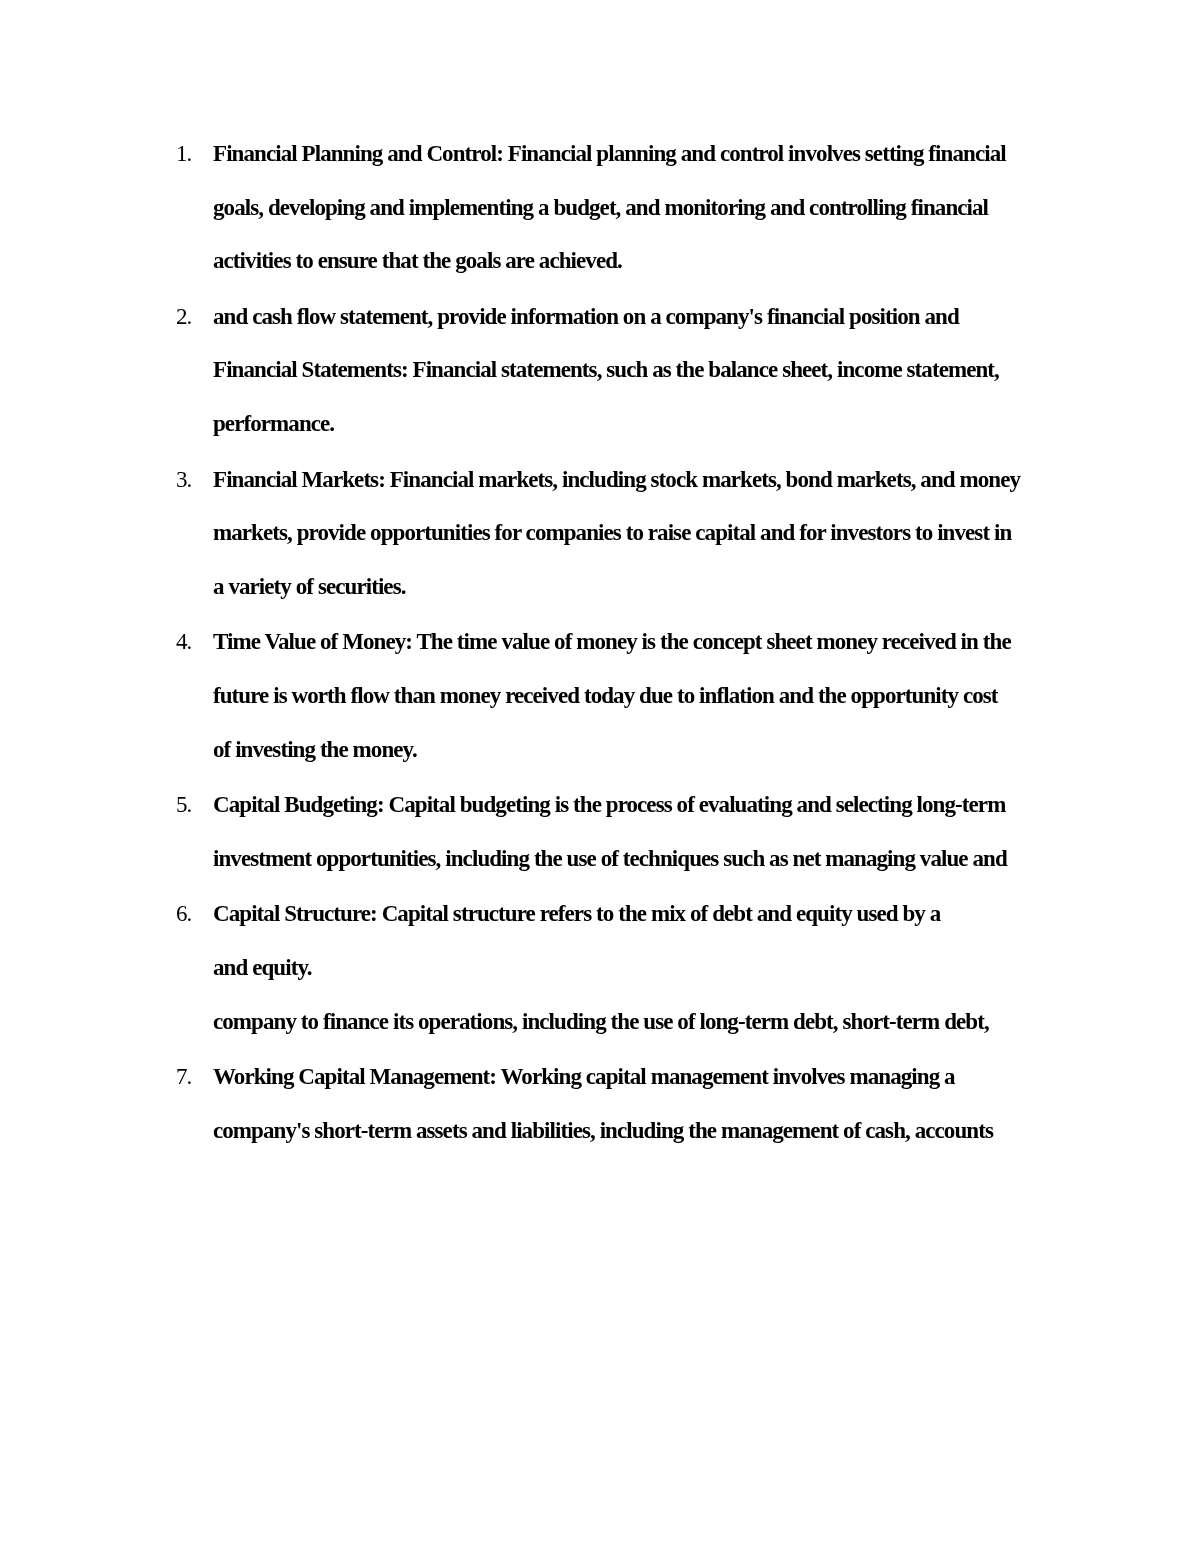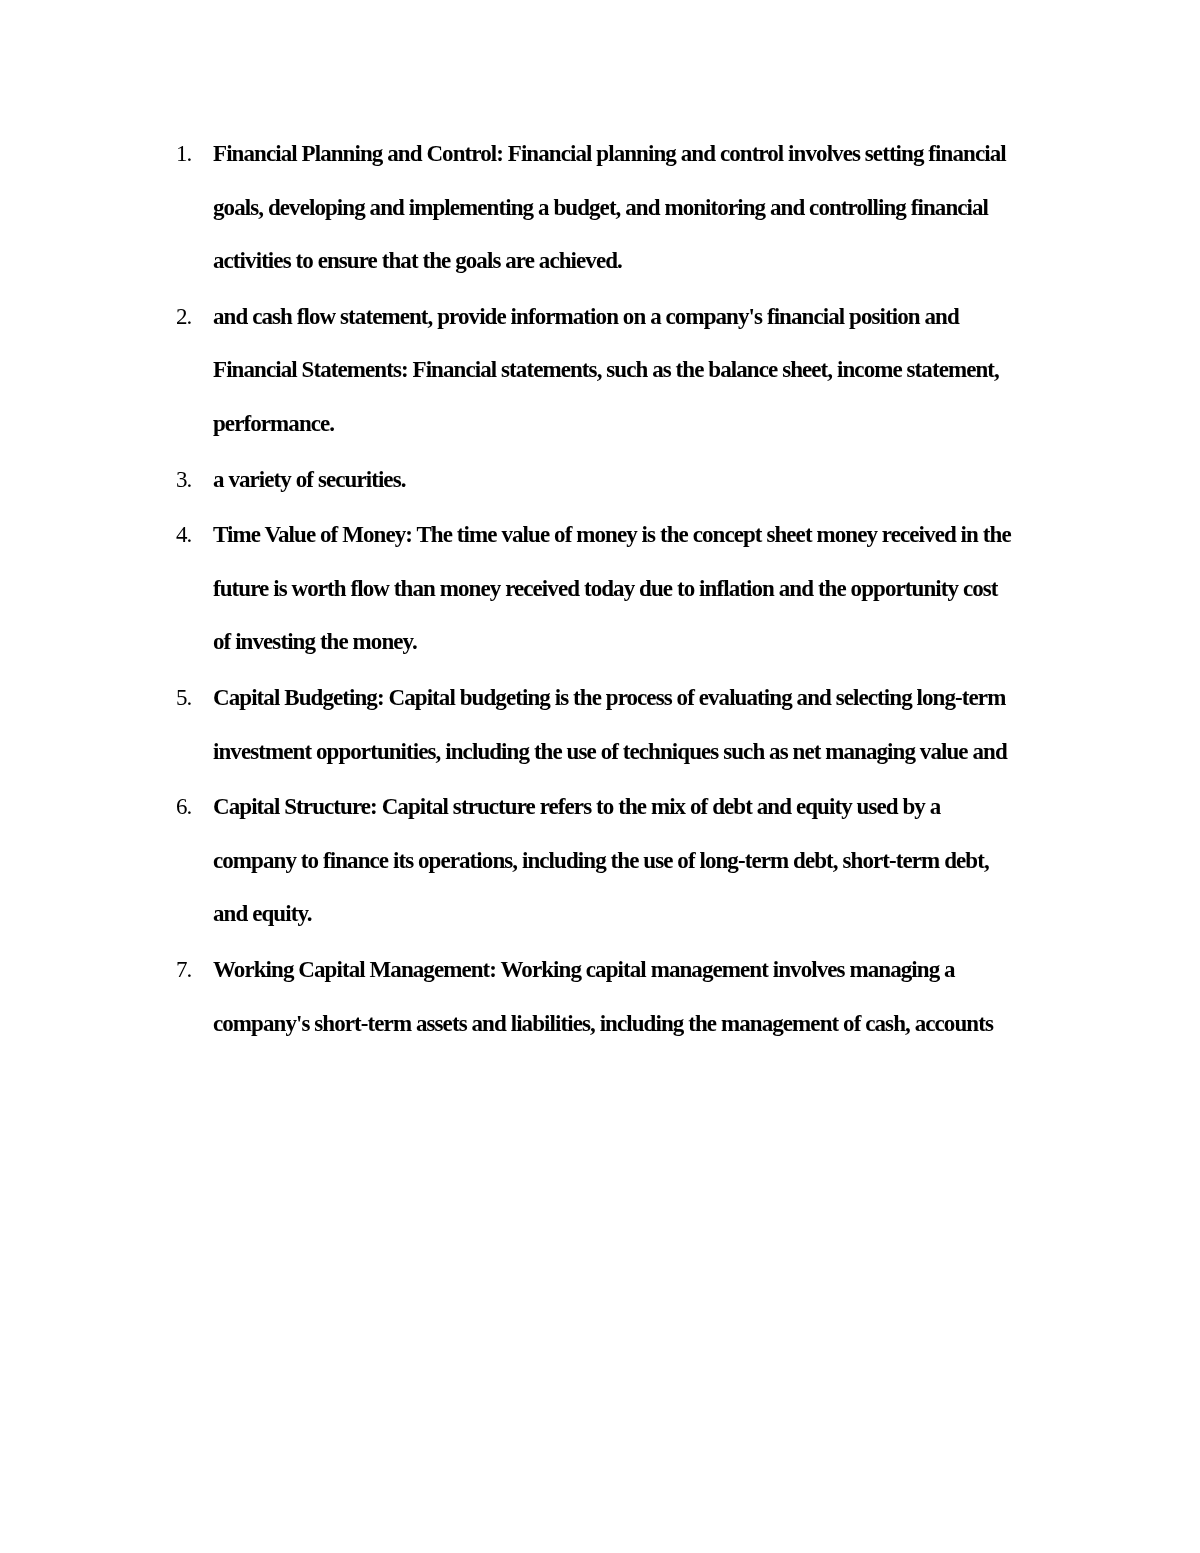--- a/index.html
+++ b/index.html
@@ -66,41 +66,43 @@
 
     <li>
       <span class="li-num">2.</span>
       <div class="li-line">and cash flow statement, provide information on a company's financial position and</div>
       <div class="li-line">Financial Statements: Financial statements, such as the balance sheet, income statement,</div>
       <div class="li-line">performance.</div>
     </li>
 
     <li>
       <span class="li-num">3.</span>
+      <div class="li-line">Financial Markets: Financial markets, including stock markets, bond markets, and money</div>
+      <div class="li-line">markets, provide opportunities for companies to raise capital and for investors to invest in</div>
       <div class="li-line">a variety of securities.</div>
     </li>
 
     <li>
       <span class="li-num">4.</span>
       <div class="li-line">Time Value of Money: The time value of money is the concept sheet money received in the</div>
       <div class="li-line">future is worth flow than money received today due to inflation and the opportunity cost</div>
       <div class="li-line">of investing the money.</div>
     </li>
 
     <li>
       <span class="li-num">5.</span>
       <div class="li-line">Capital Budgeting: Capital budgeting is the process of evaluating and selecting long-term</div>
       <div class="li-line">investment opportunities, including the use of techniques such as net managing value and</div>
     </li>
 
     <li>
       <span class="li-num">6.</span>
       <div class="li-line">Capital Structure: Capital structure refers to the mix of debt and equity used by a</div>
+      <div class="li-line">and equity.</div>
       <div class="li-line">company to finance its operations, including the use of long-term debt, short-term debt,</div>
-      <div class="li-line">and equity.</div>
     </li>
 
     <li>
       <span class="li-num">7.</span>
       <div class="li-line">Working Capital Management: Working capital management involves managing a</div>
       <div class="li-line">company's short-term assets and liabilities, including the management of cash, accounts</div>
     </li>
 
   </ol>
 </div>

